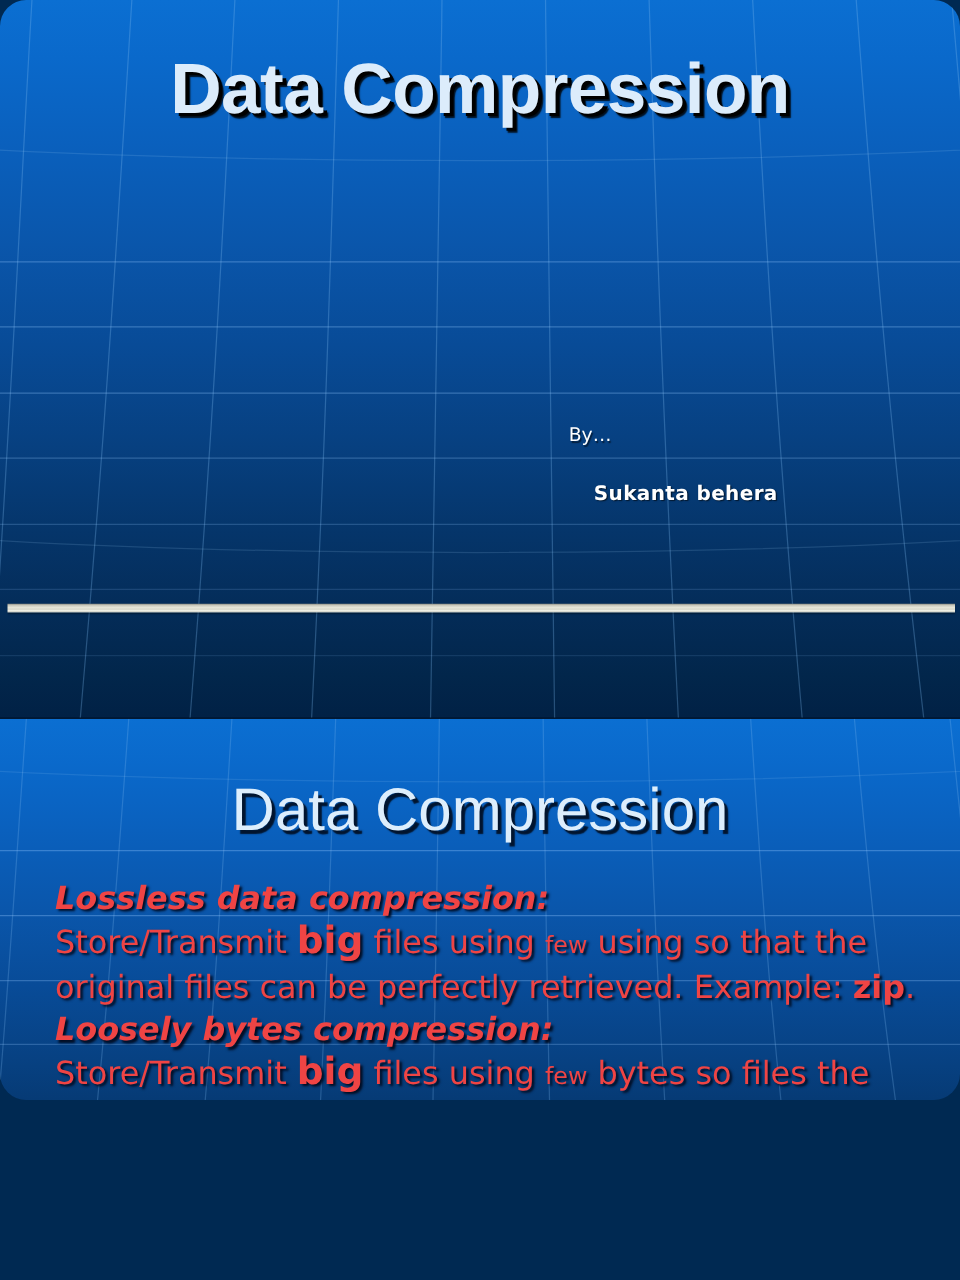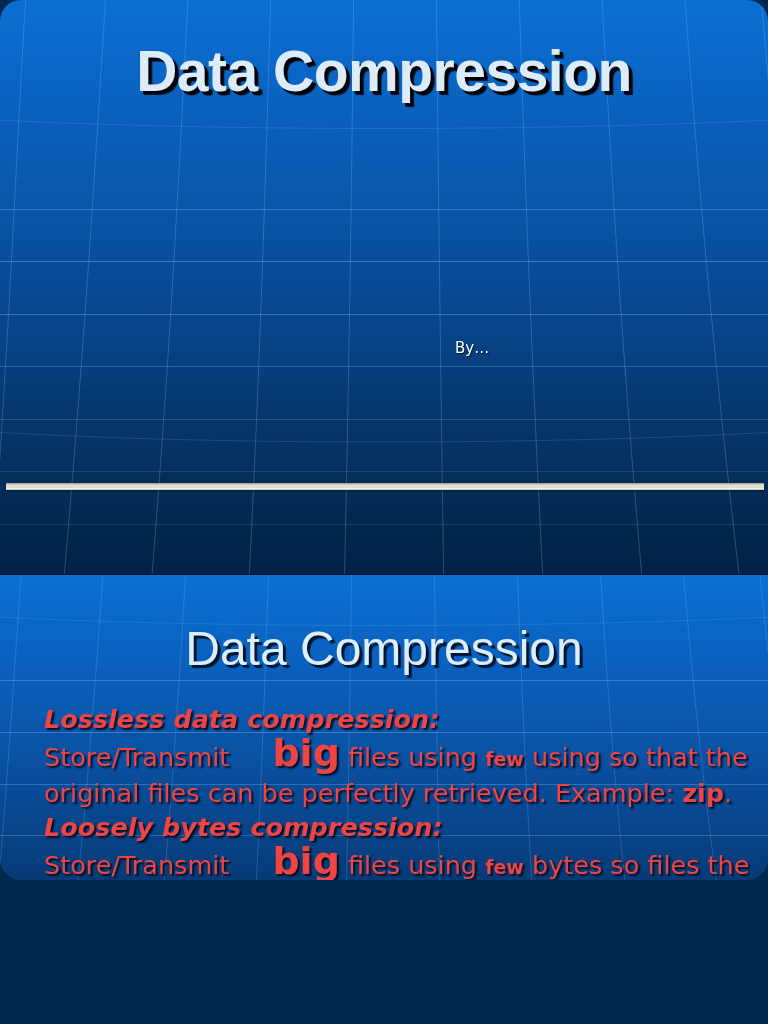--- a/index.html
+++ b/index.html
@@ -68,22 +68,22 @@
     position:absolute; left:6px; right:4px; top:483px; height:7px;
     background:linear-gradient(to bottom,
       #8f8f84 0%, #c9c9bd 18%, #e7e7da 45%,
       #d7d7c9 62%, #f3f3ea 80%, #b9b9ad 100%);
     box-shadow:0 1px 1px rgba(0,0,0,.35);
   }
 
   
   #slide2{ top:575px; height:449px; }
   .hd{ font-weight:bold; font-style:italic; }
-  .big{ font-weight:bold; font-size:38px;margin-left:35px; }
-  .few{ font-size:19px;font-weight:bold; }
+  .big{ font-weight:bold; font-size:30px; }
+  .few{ font-size:19px; }
   .ex{ font-weight:bold; }
   
   .seam{
     position:absolute; left:0; right:0; top:574px; height:2px;
     background:#00132a;
   }
 </style>
 </head>
 <body>
 
@@ -121,20 +121,21 @@
       <div class="lat" style="top:524px; border-top-color:rgba(150,200,255,.12)"></div>
     </div>
 
     <h1 class="title">
       <span>Data Compression</span><br>
     </h1>
 
     <div class="by">By…</div>
 
     <div class="author">
+      <div>Sukanta behera</div>
     </div>
 
     <div class="rule"></div>
   </section>
 
   <div class="seam"></div>
 
   <section class="slide" id="slide2">
     <div class="slide-bg">
       <div class="grad"></div>

